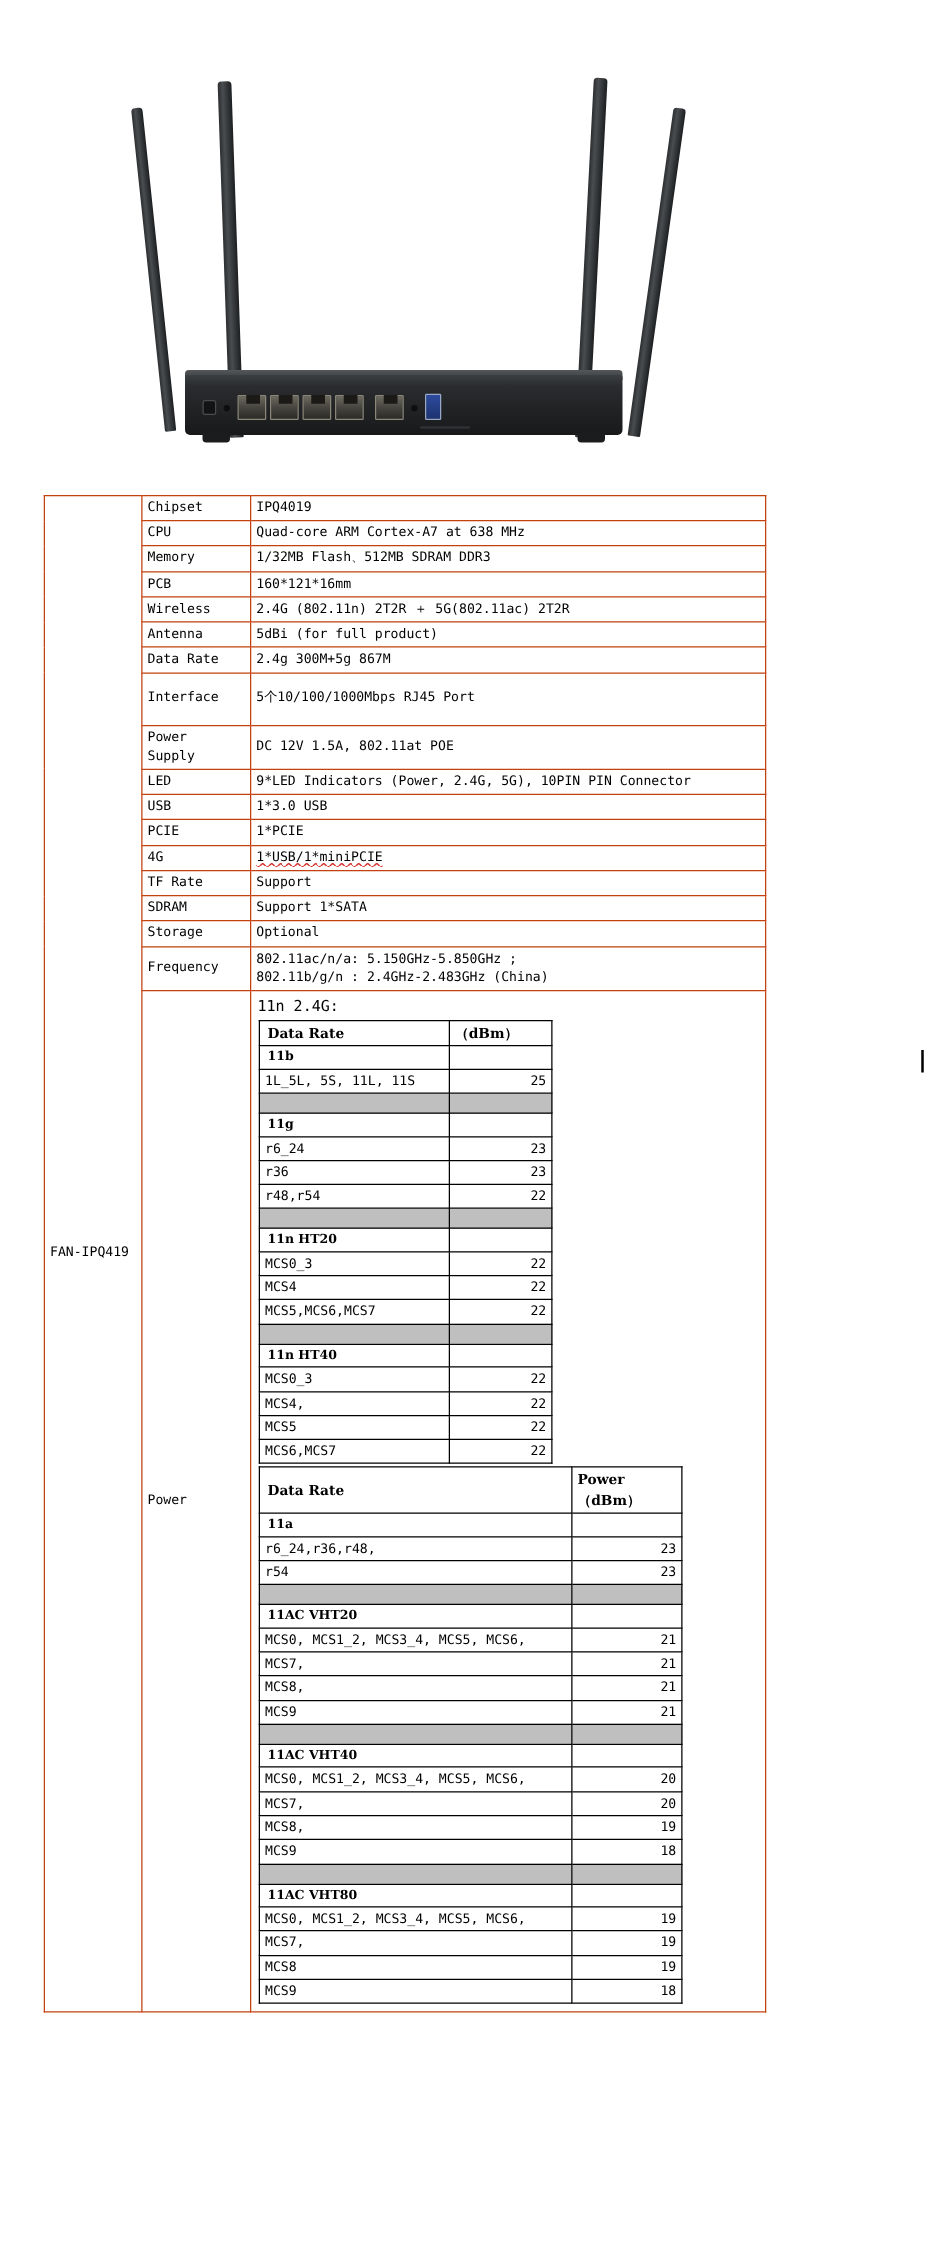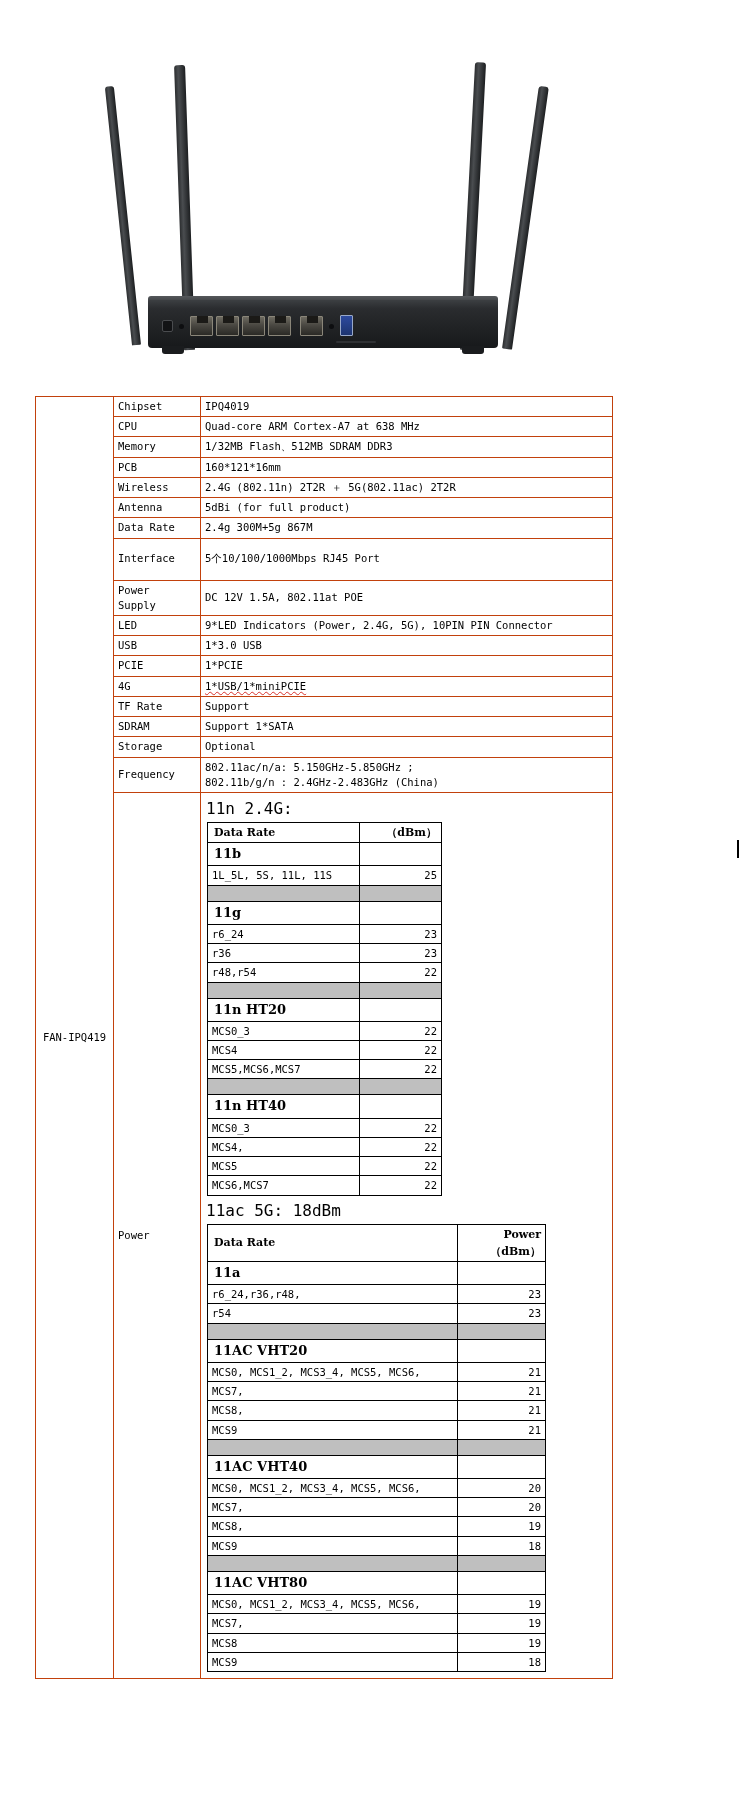--- a/index.html
+++ b/index.html
@@ -119,38 +119,37 @@
     border:1px solid #c2410c;
     padding:2px 4px;
     font-size:10.5px;
     line-height:1.45;
     vertical-align:middle;
     font-family:"DejaVu Sans Mono", monospace;
     word-break:break-word;
   }
   td.model-cell {
     width:78px;
-    text-align:center;
     vertical-align:middle;
     font-size:10.5px;
   }
   td.key-cell { width:87px; }
   td.val-cell { }
   .two-line { line-height:1.5; }
 
   .misspell {
     text-decoration:underline;
     text-decoration-style:wavy;
     text-decoration-color:#d8322c;
     text-decoration-thickness:1px;
   }
 
   
   .pw-caption {
-    font-size:16px;
+    font-size:12px;
     padding:1px 0 2px 1px;
     font-family:"DejaVu Sans Mono", monospace;
   }
   table.pw {
     border-collapse:collapse;
     margin:0 0 2px 2px;
     table-layout:fixed;
   }
   table.pw.g24 { width:234px; }
   table.pw.g5  { width:338px; }
@@ -162,29 +161,29 @@
     height:18px;
     font-family:"DejaVu Sans Mono", monospace;
   }
   table.pw td.num { text-align:right; }
   table.pw.g24 td.name { width:152px; }
   table.pw.g24 td.num  { width:82px; }
   table.pw.g5  td.name { width:250px; }
   table.pw.g5  td.num  { width:88px; }
   table.pw tr.hdr td {
     font-weight:bold;
-    text-align:right;
+    text-align:left;
     font-family:"DejaVu Serif", serif;
     font-size:11px;
   }
   table.pw tr.hdr td.name { text-align:left; padding-left:6px; }
   table.pw tr.grp td {
     font-weight:bold;
     font-family:"DejaVu Serif", serif;
-    font-size:13px;
+    font-size:10px;
     padding-left:6px;
   }
   table.pw tr.sep td {
     background:#bfbfbf;
     height:16px;
   }
 
   
   .page-artifact {
     position:absolute;
@@ -386,21 +385,20 @@
                 <td class="name">MCS5</td>
                 <td class="num">22</td>
               </tr>
               <tr>
                 <td class="name">MCS6,MCS7</td>
                 <td class="num">22</td>
               </tr>
             </tbody>
           </table>
 
-          <div class="pw-caption">11ac 5G:  18dBm</div>
           <table class="pw g5">
             <tbody>
               <tr class="hdr">
                 <td class="name">Data Rate</td>
                 <td class="num">Power（dBm）</td>
               </tr>
 
               <tr class="grp">
                 <td class="name">11a</td>
                 <td class="num"></td>

